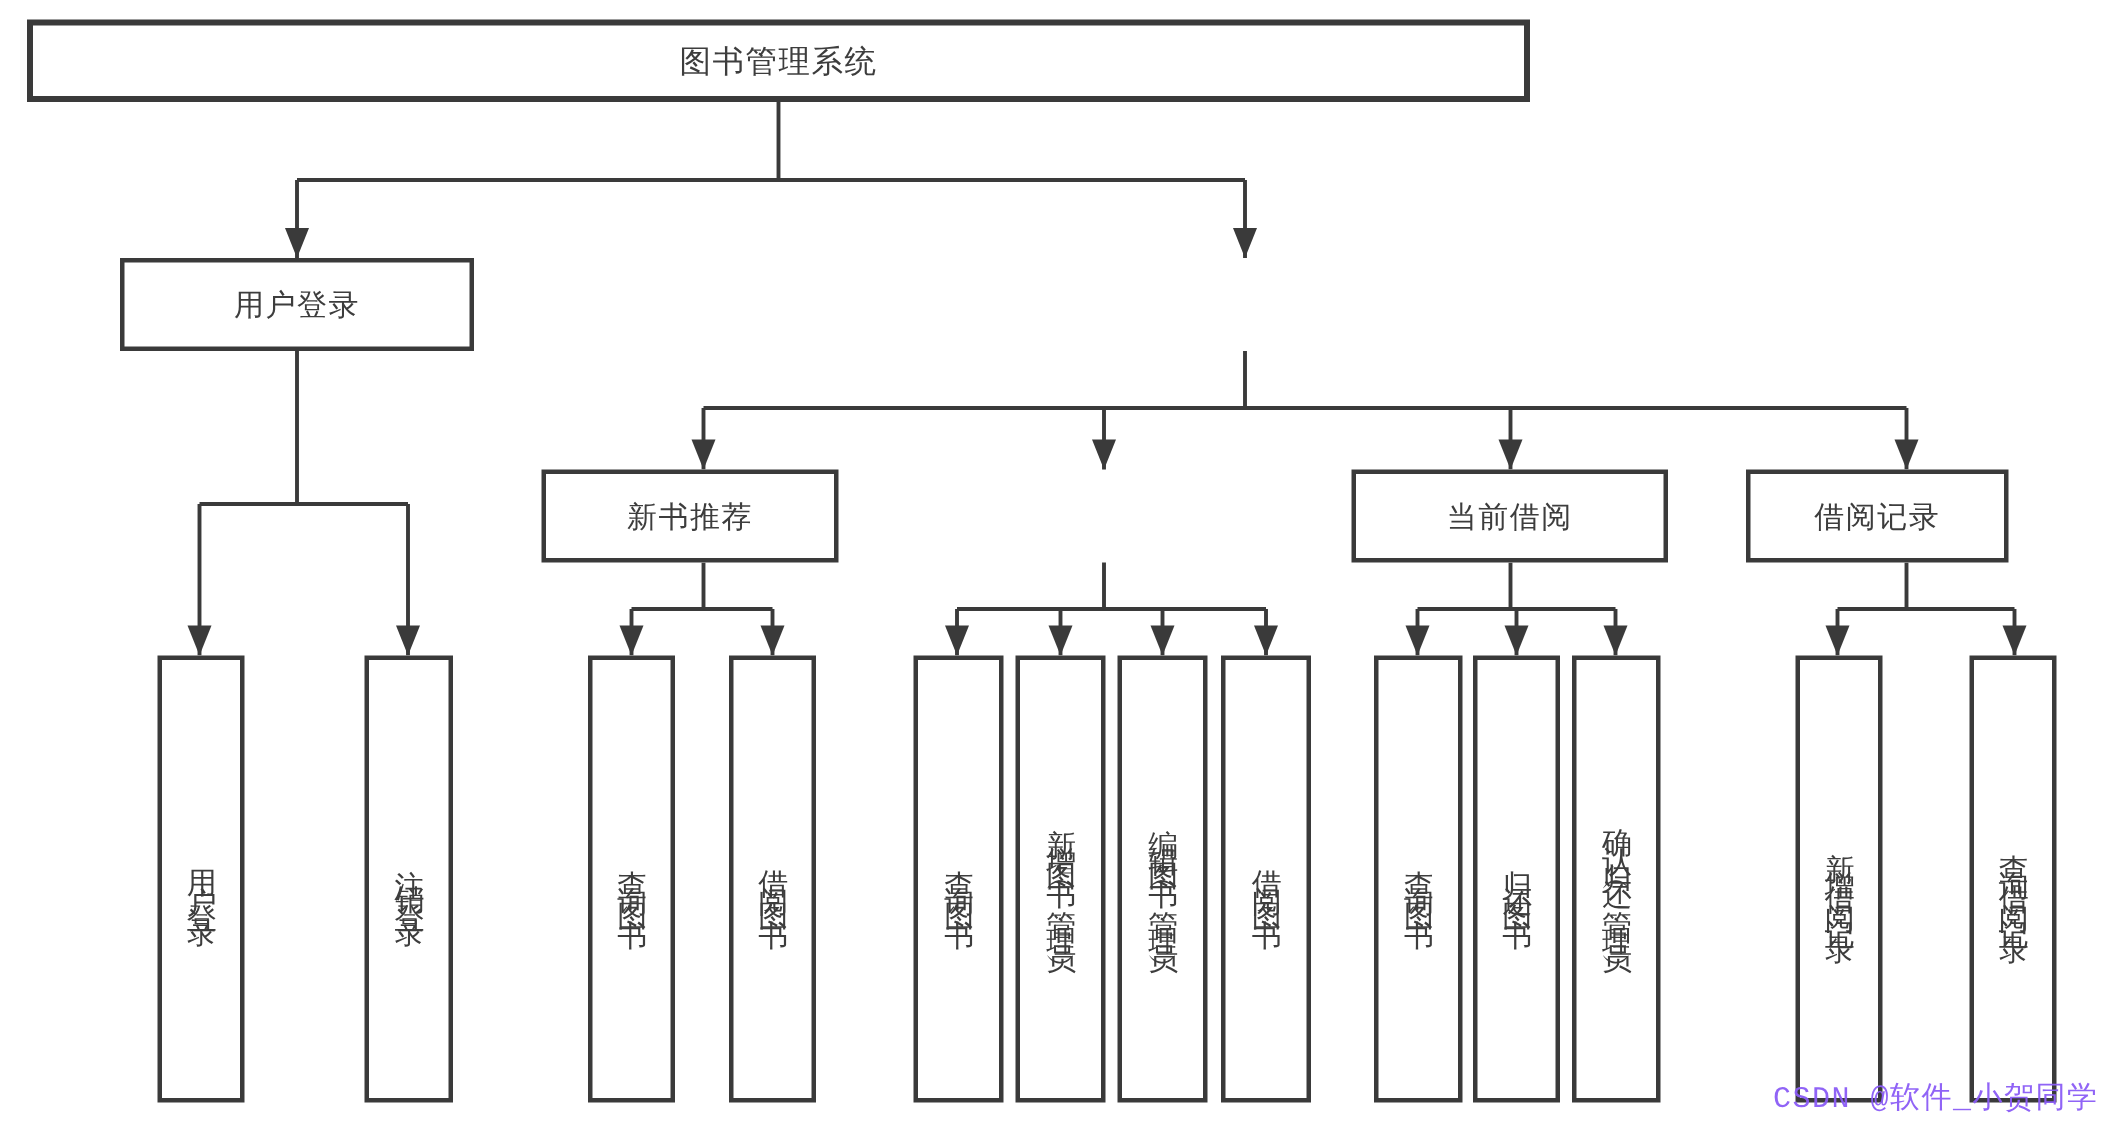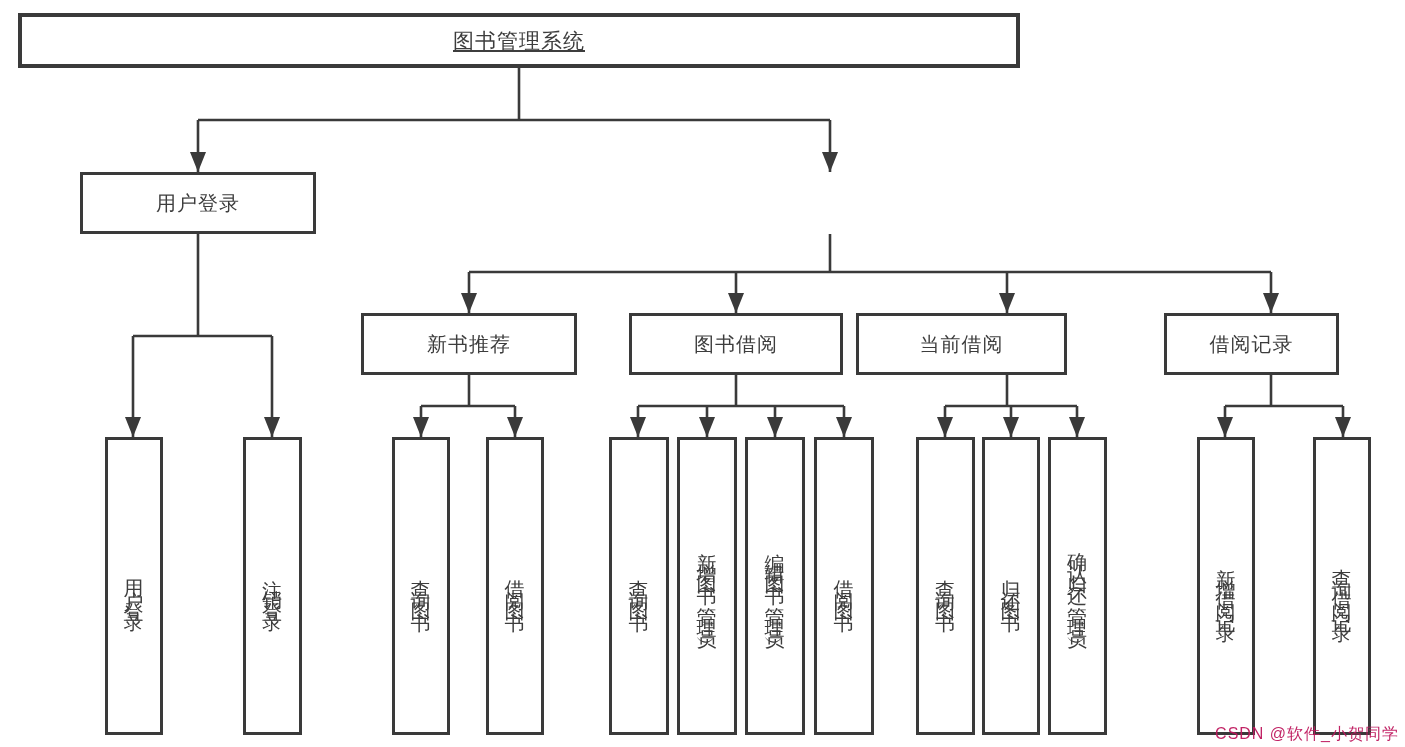--- a/index.html
+++ b/index.html
@@ -30,39 +30,39 @@
     letter-spacing: 1px;
     white-space: nowrap;
   }
   .lvl { top: 172px; width: 236px; height: 62px; }
   .lvl3 { top: 313px; height: 62px; }
   .root {
     left: 18px; top: 13px;
     width: 1002px; height: 55px;
     border-width: 4px;
     font-size: 21px;
-    text-decoration: underline;
   }
   .leaf {
     top: 437px; height: 298px;
     writing-mode: vertical-rl;
     text-orientation: mixed;
     font-size: 20px;
     letter-spacing: 11px;
     white-space: normal;
     line-height: 1;
   }
   .watermark {
     position: absolute;
     right: 6px; bottom: 2px;
-    font-size: 16px;
+    font-size: 20px;
     letter-spacing: 1px;
-    color: #be185d;
+    color: #8b5cf6;
     opacity: 0.95;
     z-index: 5;
+    font-family: Liberation Mono, monospace;
   }
 </style>
 </head>
 <body>
 
 <div id="canvas">
 
   <svg id="wires" viewBox="0 0 1405 747" xmlns="http://www.w3.org/2000/svg">
     <defs>
       <marker id="arrow" markerUnits="userSpaceOnUse" markerWidth="30" markerHeight="30" refX="20" refY="0" orient="auto" overflow="visible">
@@ -110,23 +110,22 @@
       <line x1="1225" y1="406" x2="1343" y2="406"></line>
       <line x1="1225" y1="406" x2="1225" y2="437" marker-end="url(#arrow)"></line>
       <line x1="1343" y1="406" x2="1343" y2="437" marker-end="url(#arrow)"></line>
     </g>
   </svg>
 
   <div class="box root">图书管理系统</div>
 
   <div class="box lvl" style="left:80px">用户登录</div>
 
-  <div class="box lvl3" style="left:361px;width:216px">新书推荐</div>
-  <div class="box lvl3" style="left:629px;width:214px">图书借阅</div>
-  <div class="box lvl3" style="left:856px;width:211px">当前借阅</div>
+  <div class="box lvl3" style="left:361px;width:198px">新书推荐</div>
+  <div class="box lvl3" style="left:901px;width:211px">当前借阅</div>
   <div class="box lvl3" style="left:1164px;width:175px">借阅记录</div>
 
   <div class="box leaf" style="left:105px;width:58px">用户登录</div>
   <div class="box leaf" style="left:243px;width:59px">注销登录</div>
 
   <div class="box leaf" style="left:392px;width:58px">查询图书</div>
   <div class="box leaf" style="left:486px;width:58px">借阅图书</div>
 
   <div class="box leaf" style="left:609px;width:60px">查询图书</div>
   <div class="box leaf" style="left:677px;width:60px">新增图书（管理员）</div>

